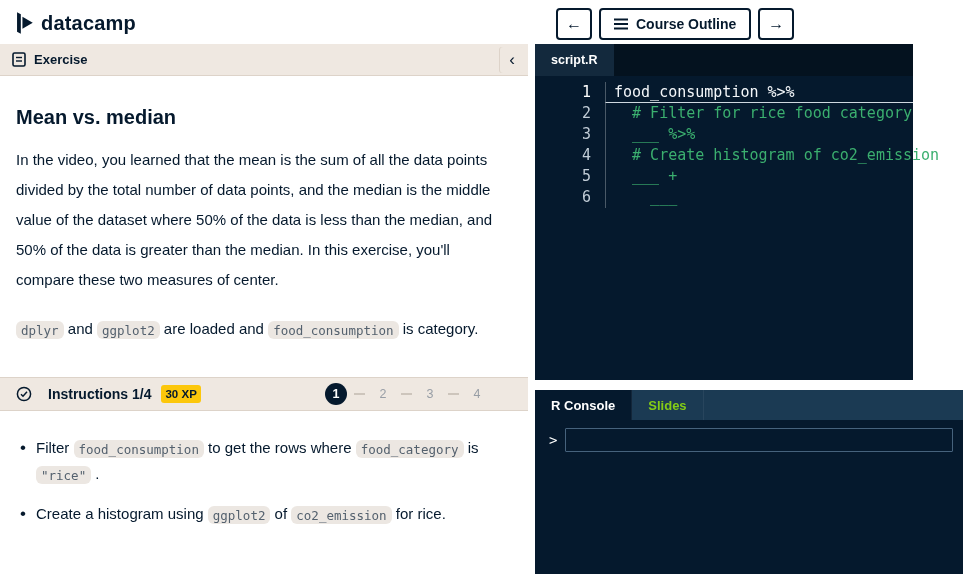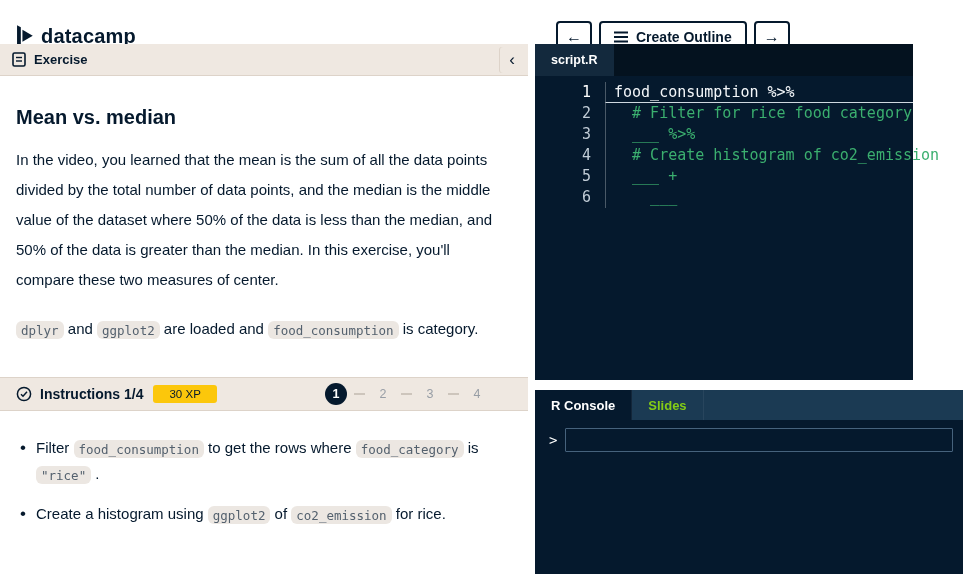--- a/index.html
+++ b/index.html
@@ -1,20 +1,20 @@
 <!DOCTYPE html>
 <html><head>
 <meta charset="utf-8">
 <style>
   html,body{margin:0;padding:0;}
   body{font-family:"Liberation Sans", sans-serif;background:#fff;}
   .app{position:relative;width:963px;height:574px;overflow:hidden;background:#fff;}
 
   
-  .topbar{position:absolute;top:16px;left:0;width:963px;height:44px;background:#fff;}
+  .topbar{position:absolute;top:3px;left:0;width:963px;height:44px;background:#fff;}
   .logo{position:absolute;left:10px;top:7px;display:flex;align-items:center;gap:5px;cursor:pointer;}
   .logo-text{font-size:20px;font-weight:600;color:#05192d;letter-spacing:.2px;}
   .nav-buttons{position:absolute;left:556px;top:5px;display:flex;gap:7px;}
   .nav-btn{height:32px;border:2px solid #05192d;border-radius:4px;background:#fff;color:#05192d;
            display:flex;align-items:center;justify-content:center;font-family:"Liberation Sans",sans-serif;
            font-weight:bold;cursor:pointer;box-sizing:border-box;}
   .nav-btn.arrow{width:36px;font-size:16px;}
   .nav-btn.outline{padding:0 13px;gap:8px;font-size:14px;}
 
   
@@ -26,23 +26,23 @@
                 font-size:17px;color:#05192d;background:#efe8e1;border-radius:3px;cursor:pointer;
                 box-shadow:-1px 0 0 #ddd3c9;}
   .intro{padding:16px 16px 0;}
   .ex-title{font-size:20px;font-weight:bold;color:#05192d;margin:14px 0 0;}
   .para{margin-top:16px;font-size:15px;line-height:30px;color:#05192d;}
   .availability{margin-top:20px;font-size:15px;line-height:27px;color:#05192d;}
   .inline-code{font-family:"DejaVu Sans Mono", monospace;font-size:12.5px;background:#ece7e2;color:#54616e;
                padding:1.5px 5px;border-radius:6px;}
   .instructions-bar{margin-top:34px;height:32px;background:#efe8e1;border-top:1px solid #ddd3c9;
                     border-bottom:1px solid #ddd3c9;display:flex;align-items:center;padding:0 16px;box-sizing:content-box;}
-  .instructions-title{font-size:14px;font-weight:bold;color:#05192d;margin-left:8px;}
-  .xp-badge{margin-left:10px;background:#fcc70b;color:#05192d;font-size:11.5px;font-weight:normal;
-            padding:3px 16px;border-radius:3px;}
+  .instructions-title{font-size:14px;font-weight:bold;color:#05192d;margin-left:16px;}
+  .xp-badge{margin-left:10px;background:#fcc70b;color:#05192d;font-size:11.5px;font-weight:bold;
+            padding:3px 4px;border-radius:3px;}
   .pagination{margin-left:auto;display:flex;align-items:center;gap:7px;margin-right:24px;}
   .pg-num{width:22px;height:22px;border-radius:50%;display:flex;align-items:center;justify-content:center;
           font-size:12.5px;color:#989ea6;cursor:pointer;}
   .pg-num.active{background:#05192d;color:#fff;font-weight:bold;}
   .pg-dash{width:11px;height:2px;background:#cdc5bc;}
   .bullets{padding:24px 16px 0 20px;}
   .bullets ul{margin:0;padding:0 0 0 14px;list-style:none;}
   .bullets li{position:relative;font-size:15px;line-height:25px;color:#05192d;margin-bottom:14px;padding-left:2px;}
   .bullets li::before{content:"\2022";position:absolute;left:-14px;top:0;color:#05192d;font-size:17px;}
 
@@ -89,21 +89,21 @@
     <div class="nav-buttons">
       <button class="nav-btn arrow">
         <span>←</span>
       </button>
       <button class="nav-btn outline">
         <svg width="14" height="12" viewBox="0 0 14 12">
           <rect x="0" y="0.5" width="14" height="2" fill="#05192d"></rect>
           <rect x="0" y="5" width="14" height="2" fill="#05192d"></rect>
           <rect x="0" y="9.5" width="14" height="2" fill="#05192d"></rect>
         </svg>
-        <span>Create Outline</span>
+        <span>Course Outline</span>
       </button>
       <button class="nav-btn arrow">
         <span>→</span>
       </button>
     </div>
   </div>
 
   <div class="left-panel">
     <div class="panel-header">
       <svg width="14" height="15" viewBox="0 0 14 15">

